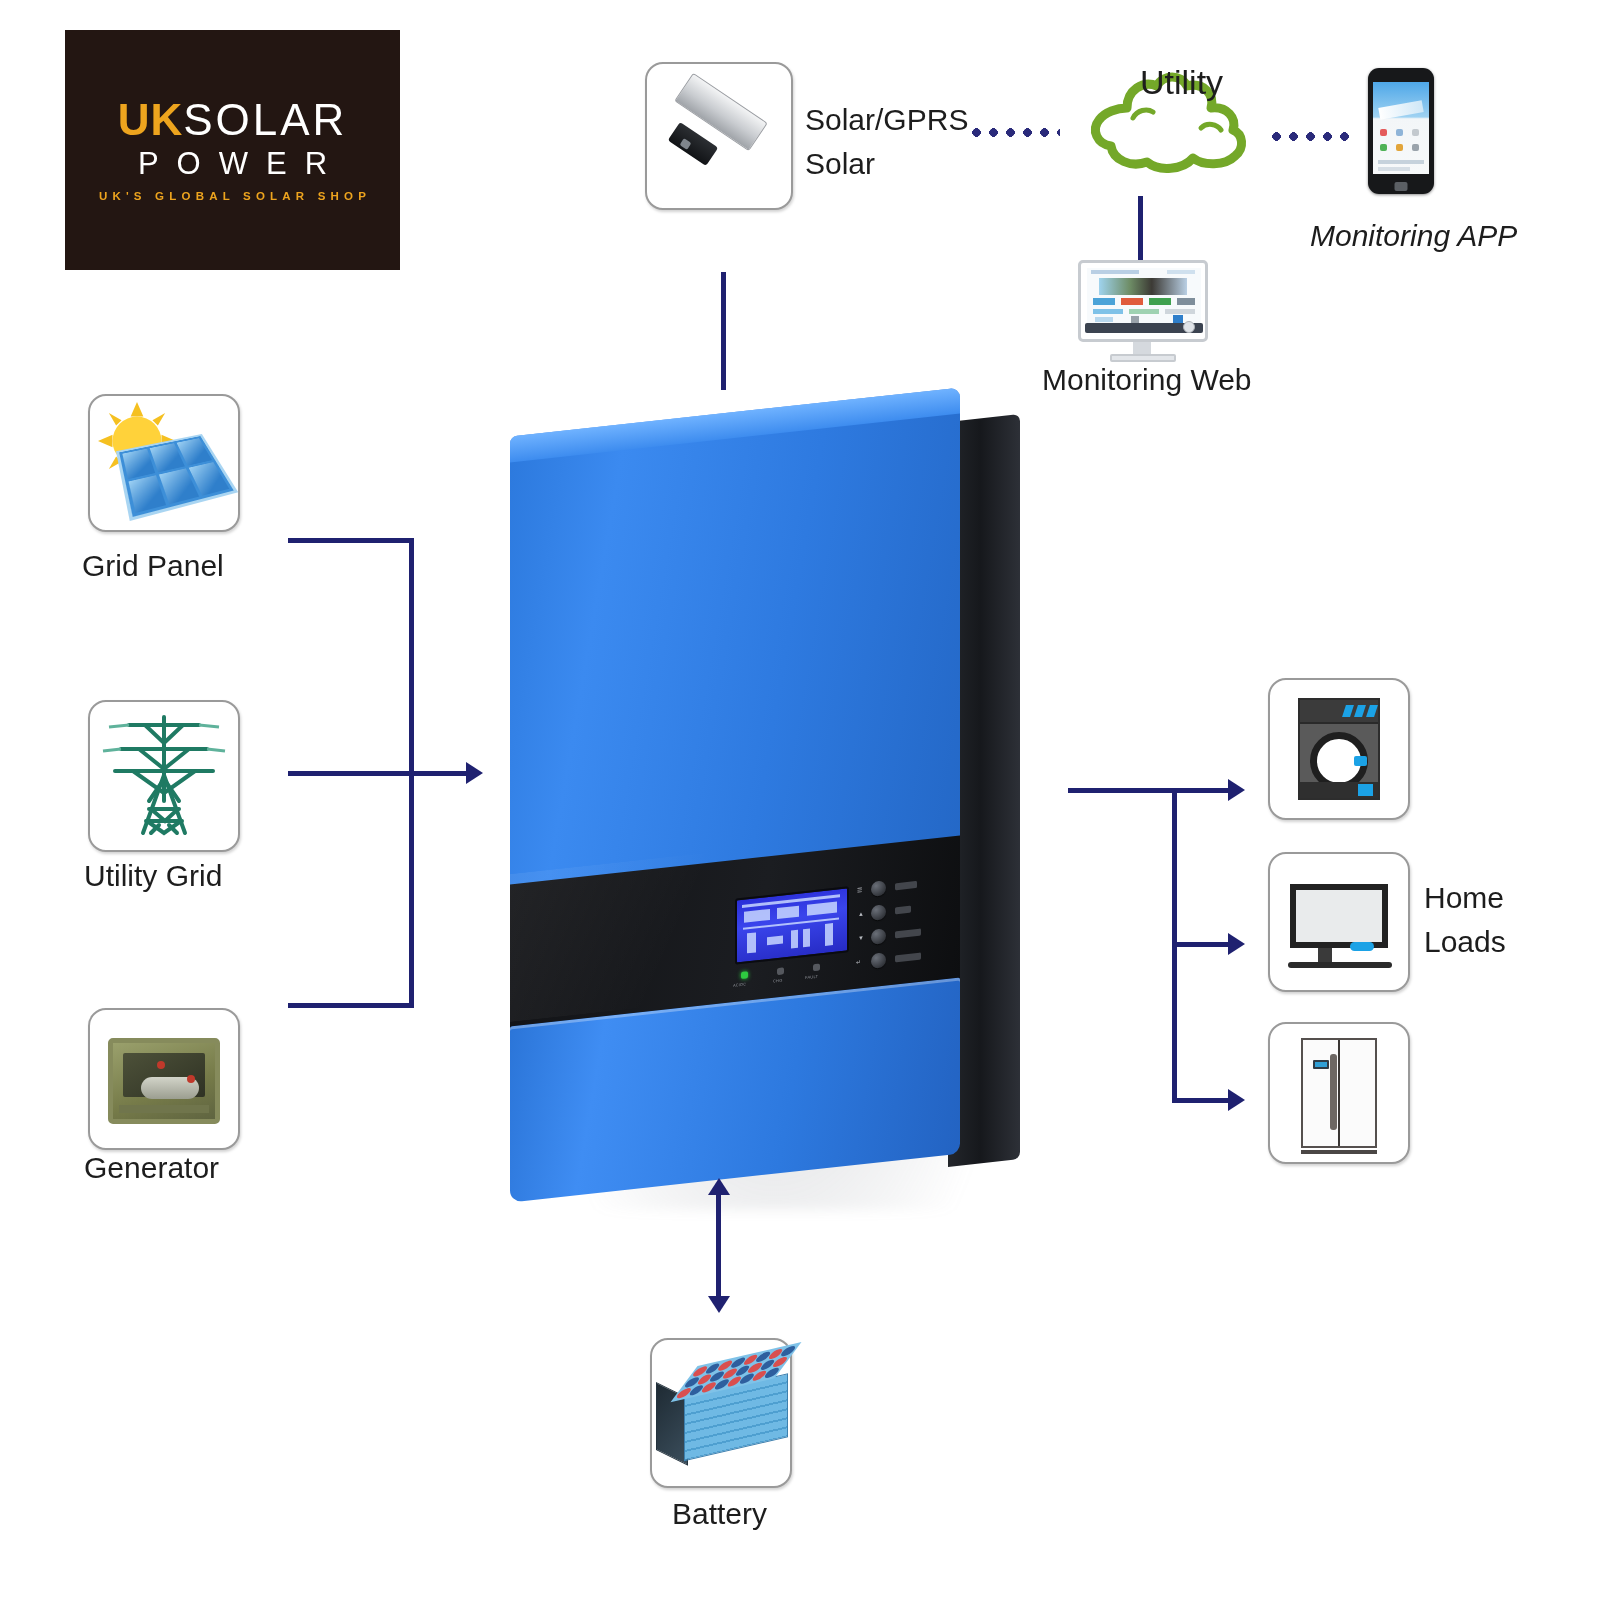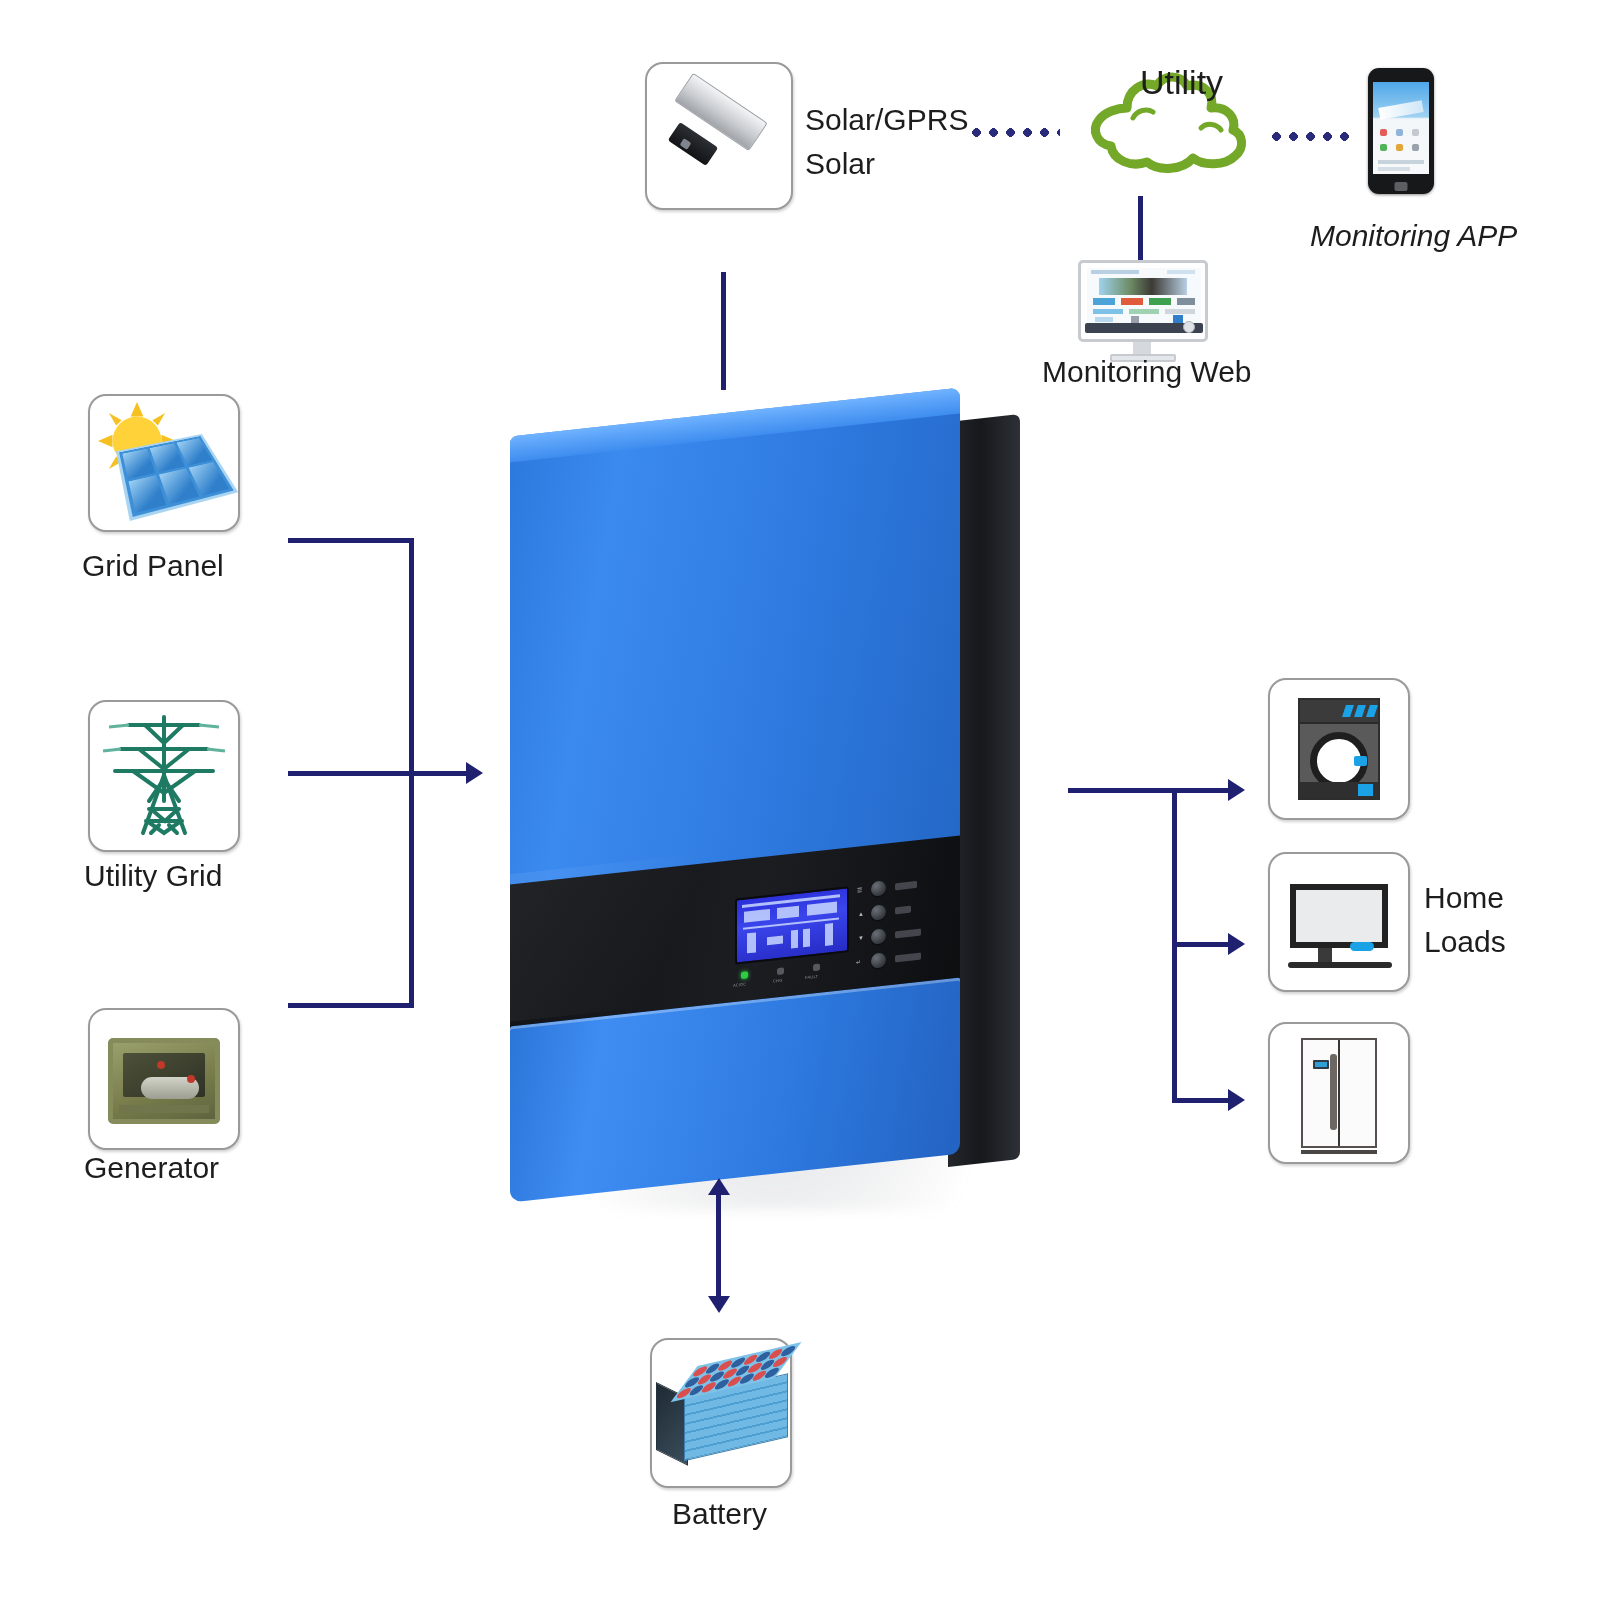--- a/index.html
+++ b/index.html
@@ -290,20 +290,27 @@
     background:#e3e6ea;border:2px solid #c7cbd0;box-sizing:border-box;
     border-radius:2px;
   }
   .mon-blk{position:absolute;}
 </style>
 </head>
 <body>
 
 <div id="stage">
 
+  <div class="abs" id="logo">
+    <div class="logo-line1">
+      <span class="logo-uk">UK</span><span class="logo-solar">SOLAR</span>
+    </div>
+    <div class="logo-line2">POWER</div>
+    <div class="logo-line3">UK'S GLOBAL SOLAR SHOP</div>
+  </div>
 
   <div class="abs iconbox" style="left:645px;top:62px;width:148px;height:148px;">
     <div style="position:relative;width:118px;height:118px;">
       <div style="position:absolute;left:16px;top:18px;width:88px;height:32px;
                   transform:rotate(34deg);
                   background:linear-gradient(180deg,#f3f4f5,#c9ccd0 55%,#9fa3a8);
                   border:1px solid #9a9da2;border-radius:3px;"></div>
       <div style="position:absolute;left:10px;top:56px;width:46px;height:22px;
                   transform:rotate(34deg);
                   background:linear-gradient(180deg,#2c2f33,#111316);border-radius:3px;"></div>
@@ -378,21 +385,21 @@
         <div class="mon-blk" style="left:44px;top:48px;width:8px;height:7px;background:#9aa3ab;"></div>
         <div class="mon-blk" style="left:86px;top:47px;width:10px;height:8px;background:#2f7fcb;"></div>
       </div>
       <div class="mon-bar"></div>
       <div style="position:absolute;right:10px;bottom:6px;width:10px;height:10px;border-radius:50%;
                   background:#dfe3e8;border:1px solid #aeb3b9;"></div>
     </div>
     <div class="mon-neck"></div>
     <div class="mon-foot"></div>
   </div>
-  <div class="abs caption" style="left:1042px;top:354px;">Monitoring Web</div>
+  <div class="abs caption" style="left:1042px;top:362px;">Monitoring Web</div>
 
   <div class="abs line-v" style="left:721px;top:272px;width:5px;height:118px;"></div>
 
   <div class="abs iconbox" style="left:88px;top:394px;width:152px;height:138px;">
     <div style="position:relative;width:140px;height:126px;">
       <svg class="sun-rays" width="86" height="86" viewBox="0 0 86 86" aria-hidden="true">
         <g fill="#F5C020">
           <polygon points="43,0 50,16 36,16"></polygon>
             <polygon points="43,86 50,70 36,70"></polygon>
           <polygon points="0,43 16,36 16,50"></polygon>

